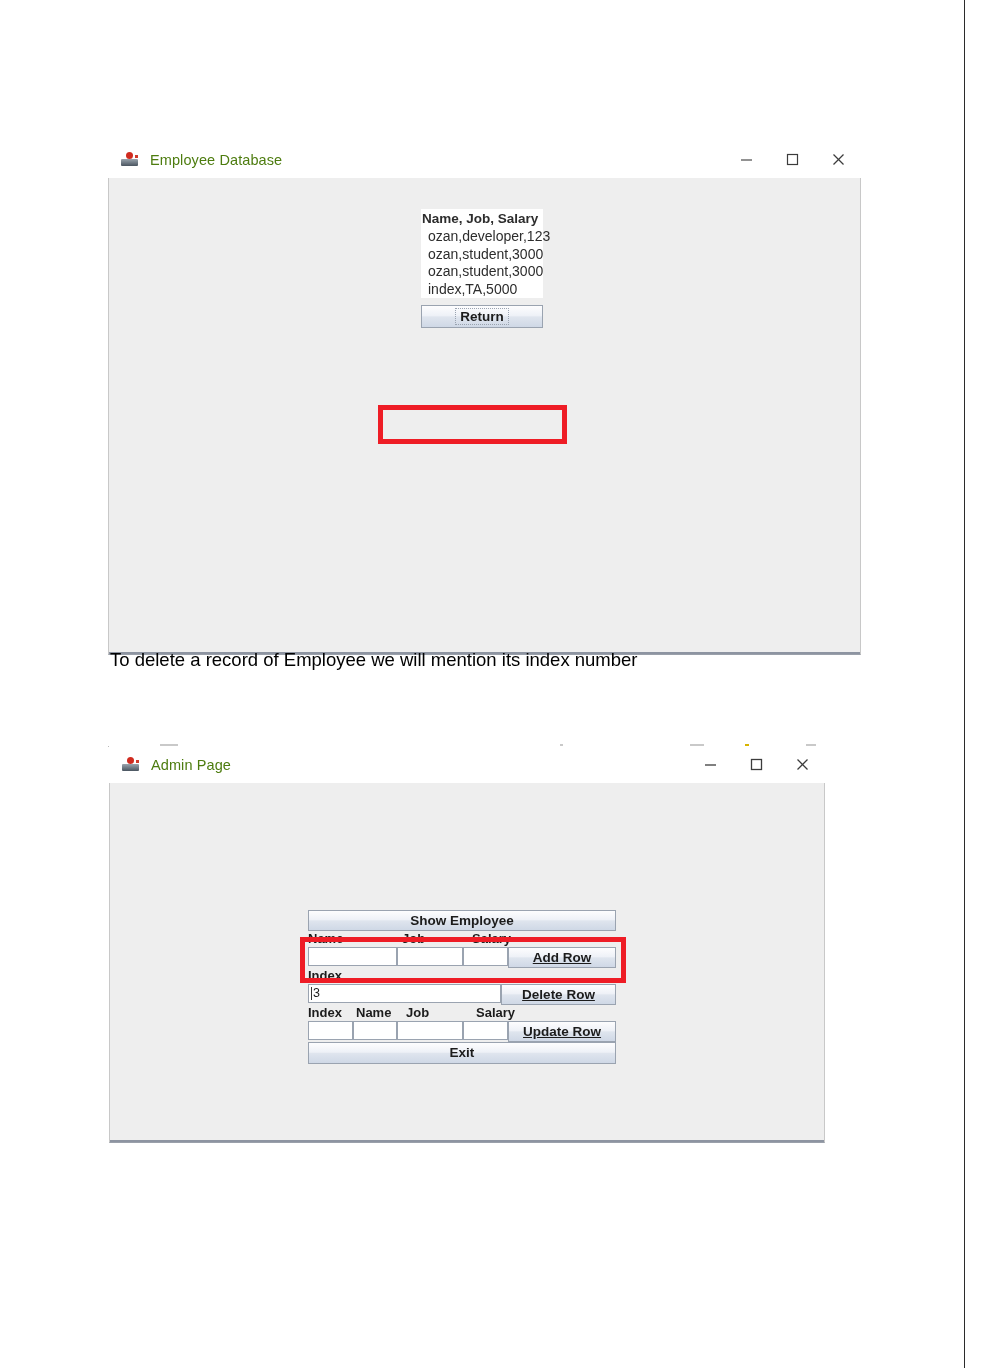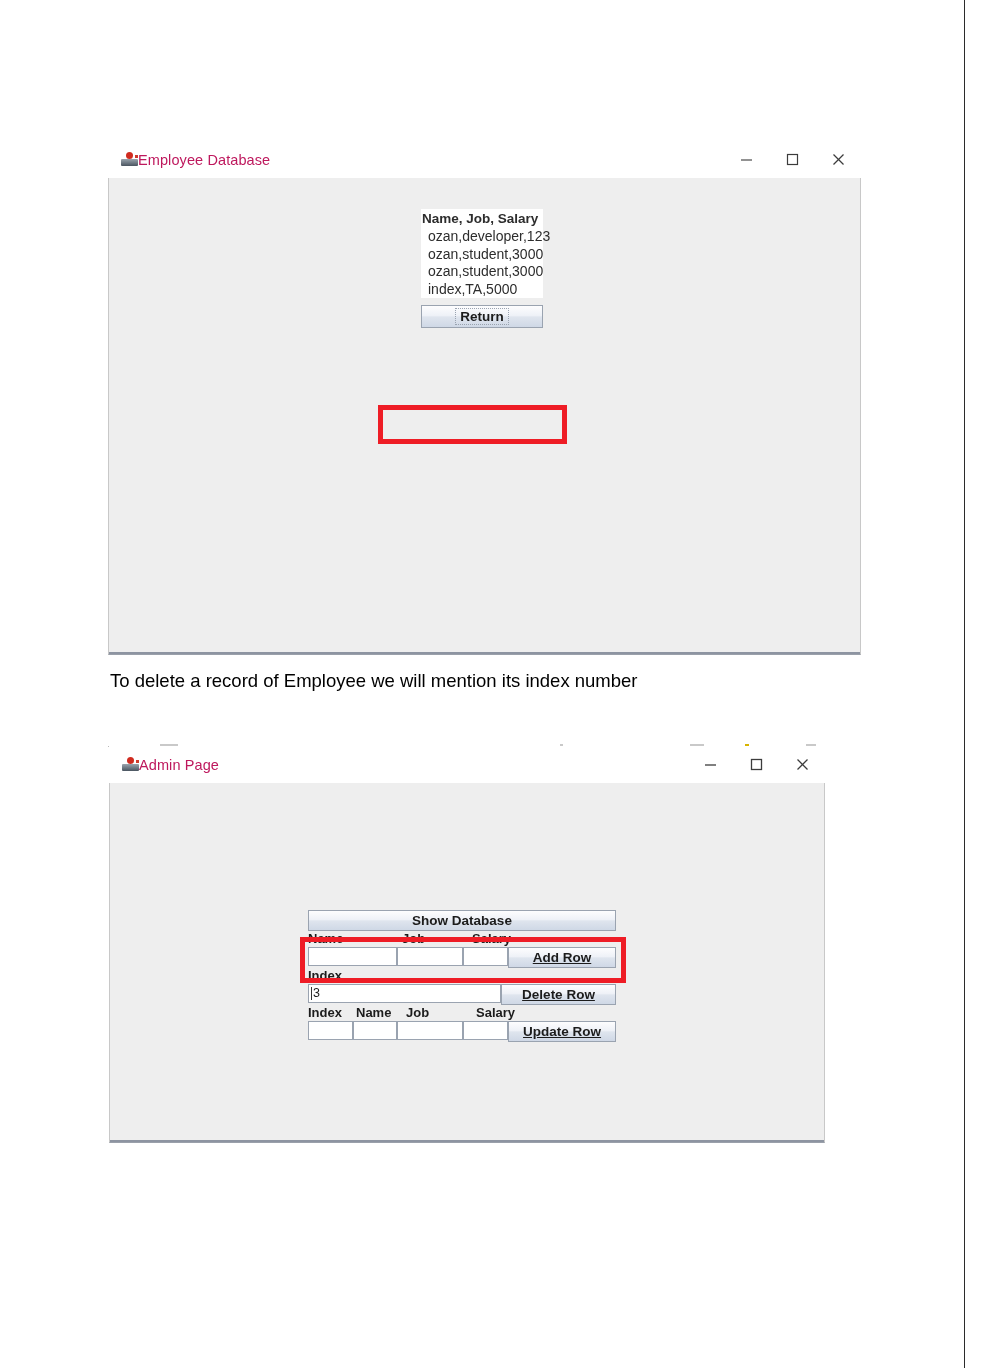--- a/index.html
+++ b/index.html
@@ -54,23 +54,23 @@
     background: #d02b1f;
     border-radius: 50%;
   }
   .title-icon .ic-dot {
     position: absolute;
     right: 0px; top: 4px;
     width: 3px; height: 3px;
     background: #cf3b2b;
   }
   .title-text {
-    margin-left: 0;
+    margin-left: 12px;
     font-size: 14.5px;
-    color: #be185d;
+    color: #4d7c0f;
     letter-spacing: .1px;
     white-space: nowrap;
     text-align: center;
   }
   .win-controls {
     position: absolute;
     top: 0; right: 0;
     height: 100%;
     display: flex;
     align-items: center;
@@ -168,21 +168,21 @@
     pointer-events: none;
   }
   #redbox-employee {
     left: 378px; top: 405px;
     width: 189px; height: 39px;
   }
 
   
   .caption {
     position: absolute;
-    left: 110px; top: 670px;
+    left: 110px; top: 649px;
     font-size: 18.5px;
     color: #000000;
     white-space: nowrap;
   }
 
   
   .ghost-line {
     position: absolute;
     left: 108px; top: 746px;
     width: 714px; height: 1px;
@@ -361,21 +361,21 @@
       </div>
     </div>
   </div>
 
   <div class="win-body">
 
     <div class="admin-panel">
 
       <div class="adm-row">
         <div class="swing-btn adm-btn-wide">
-          <span>Show Database</span>
+          <span>Show Employee</span>
         </div>
       </div>
 
       <div class="adm-labels">
         <span class="lbl-name">Name</span>
         <span class="lbl-job">Job</span>
         <span class="lbl-salary">Salary</span>
       </div>
 
       <div class="adm-row">
@@ -411,19 +411,24 @@
       <div class="adm-row">
         <div class="adm-input w-idx2"></div>
         <div class="adm-input" style="width:46px;"></div>
         <div class="adm-input w-job"></div>
         <div class="adm-input w-salary"></div>
         <div class="swing-btn adm-btn-side w-addbtn">
           <span>Update Row</span>
         </div>
       </div>
 
+      <div class="adm-row">
+        <div class="swing-btn adm-btn-wide" style="height:22px;">
+          <span>Exit</span>
+        </div>
+      </div>
 
     </div>
 
   </div>
 </div>
 
 <div class="redbox" id="redbox-admin"></div>
 
 </body></html>

